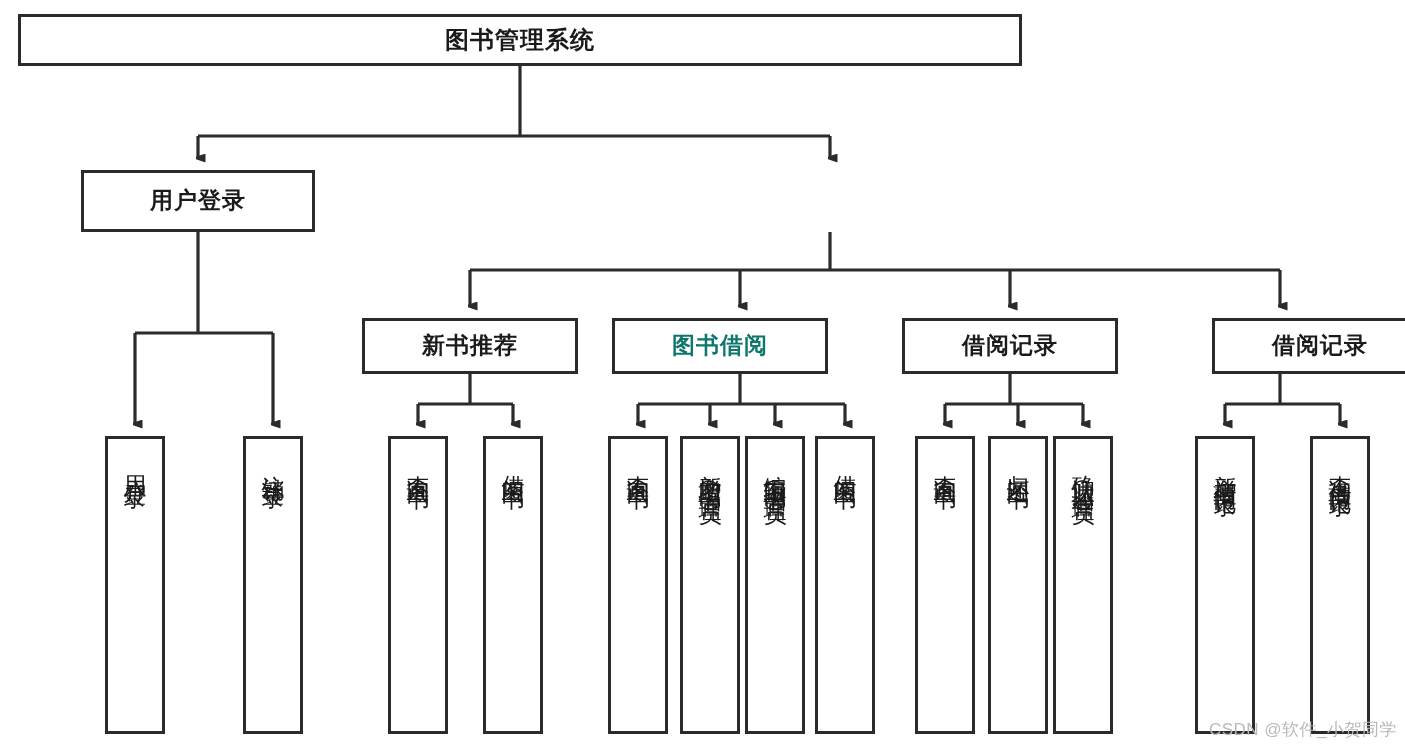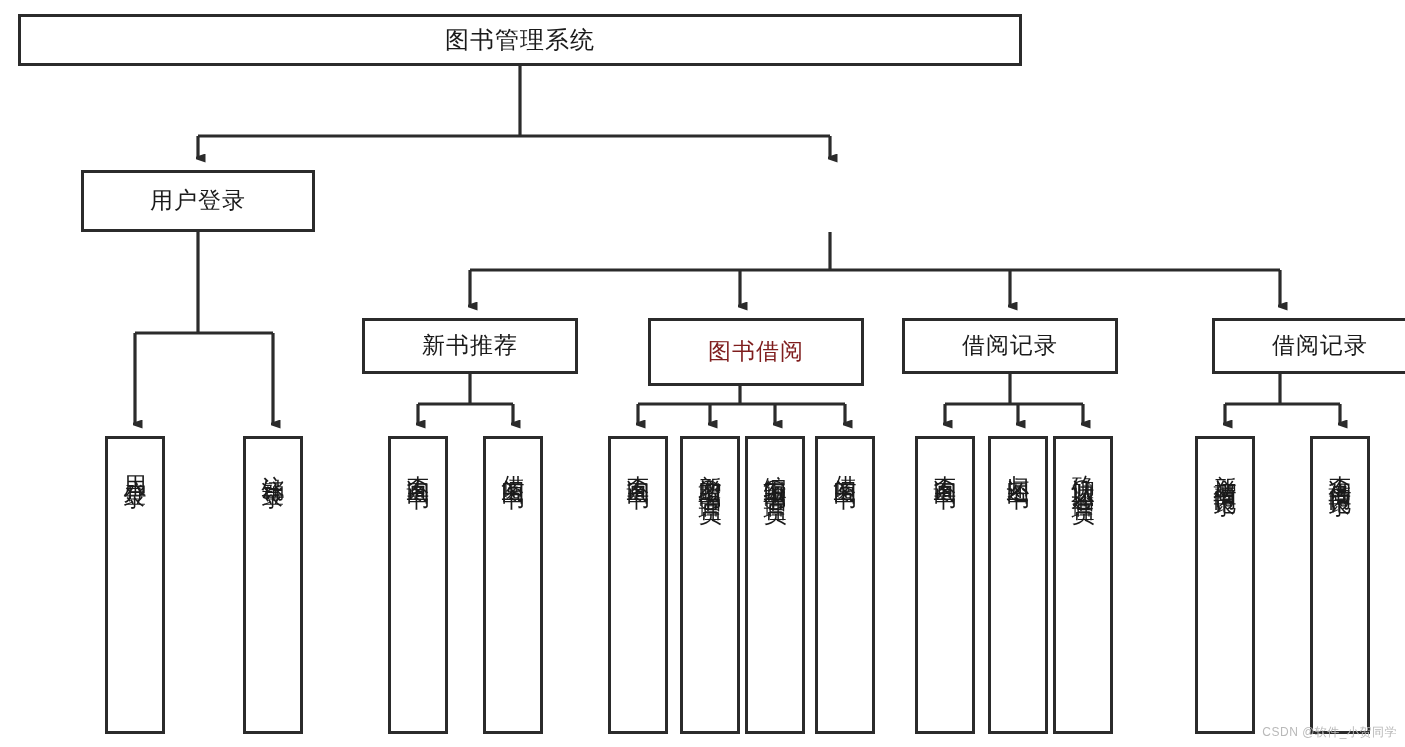--- a/index.html
+++ b/index.html
@@ -3,26 +3,26 @@
 <meta charset="utf-8">
 <style>
   html,body{margin:0;padding:0;background:#ffffff;}
   body{width:1405px;height:747px;overflow:hidden;
        font-family:"Liberation Sans","DejaVu Sans",sans-serif;}
   #diagram-root{position:relative;width:1405px;height:747px;background:#fff;}
   svg.wires{position:absolute;left:0;top:0;width:1405px;height:747px;overflow:visible;}
   .node{position:absolute;box-sizing:border-box;background:#ffffff;
         border:3px solid #2b2b2b;display:flex;align-items:center;justify-content:center;
         color:#1a1a1a;}
-  .node.h{font-size:23px;letter-spacing:1px;line-height:1.2;}
+  .node.h{font-size:23px;letter-spacing:1px;line-height:1.2;font-weight:bold;}
   .node.v{writing-mode:vertical-rl;text-orientation:upright;
           font-size:23px;letter-spacing:4px;line-height:1.25;
           padding-top:18px;justify-content:flex-start;align-items:center;}
   .node.root{font-size:24px;}
-  .watermark{position:absolute;right:8px;bottom:6px;font-size:12px;color:#b9b9b9;
+  .watermark{position:absolute;right:8px;bottom:6px;font-size:17px;color:#b9b9b9;
              letter-spacing:.5px;white-space:nowrap;}
 </style>
 </head>
 <body>
 
 <div id="diagram-root">
 
   <svg class="wires" viewBox="0 0 1405 747" xmlns="http://www.w3.org/2000/svg">
     <defs>
       <marker id="arrow" markerWidth="10" markerHeight="10" refX="4.5" refY="7.5" orient="auto" markerUnits="userSpaceOnUse">
@@ -71,21 +71,21 @@
       <path d="M1225,404 L1225,424" marker-end="url(#arrow)"></path>
       <path d="M1340,404 L1340,424" marker-end="url(#arrow)"></path>
     </g>
   </svg>
 
   <div class="node h root" style="left: 18px; top: 14px; width: 1004px; height: 52px; border-color: rgb(43, 43, 43); background: rgb(255, 255, 255); color: rgb(26, 26, 26);">图书管理系统</div>
 
   <div class="node h" style="left: 81px; top: 170px; width: 234px; height: 62px; border-color: rgb(43, 43, 43); background: rgb(255, 255, 255); color: rgb(26, 26, 26);">用户登录</div>
 
   <div class="node h" style="left: 362px; top: 318px; width: 216px; height: 56px; border-color: rgb(43, 43, 43); background: rgb(255, 255, 255); color: rgb(26, 26, 26);">新书推荐</div>
-  <div class="node h" style="left: 648px; top: 318px; width: 216px; height: 68px; border-color: rgb(43, 43, 43); background: rgb(255, 255, 255); color: #7f1d1d;">图书借阅</div>
+  <div class="node h" style="left: 612px; top: 318px; width: 216px; height: 56px; border-color: rgb(43, 43, 43); background: rgb(255, 255, 255); color: #0f766e;">图书借阅</div>
   <div class="node h" style="left: 902px; top: 318px; width: 216px; height: 56px; border-color: rgb(43, 43, 43); background: rgb(255, 255, 255); color: rgb(26, 26, 26);">借阅记录</div>
   <div class="node h" style="left: 1172px; top: 318px; width: 216px; height: 56px; border-color: rgb(43, 43, 43); background: rgb(255, 255, 255); color: rgb(26, 26, 26); margin-left: 40px;">借阅记录</div>
 
   <div class="node v" style="left: 105px; top: 436px; width: 60px; height: 298px; border-color: rgb(43, 43, 43); background: rgb(255, 255, 255); color: rgb(26, 26, 26);">用户登录</div>
   <div class="node v" style="left: 243px; top: 436px; width: 60px; height: 298px; border-color: rgb(43, 43, 43); background: rgb(255, 255, 255); color: rgb(26, 26, 26);">注销登录</div>
   <div class="node v" style="left: 388px; top: 436px; width: 60px; height: 298px; border-color: rgb(43, 43, 43); background: rgb(255, 255, 255); color: rgb(26, 26, 26);">查询图书</div>
   <div class="node v" style="left: 483px; top: 436px; width: 60px; height: 298px; border-color: rgb(43, 43, 43); background: rgb(255, 255, 255); color: rgb(26, 26, 26);">借阅图书</div>
   <div class="node v" style="left: 608px; top: 436px; width: 60px; height: 298px; border-color: rgb(43, 43, 43); background: rgb(255, 255, 255); color: rgb(26, 26, 26);">查询图书</div>
   <div class="node v" style="left: 680px; top: 436px; width: 60px; height: 298px; border-color: rgb(43, 43, 43); background: rgb(255, 255, 255); color: rgb(26, 26, 26);">新增图书（管理员）</div>
   <div class="node v" style="left: 745px; top: 436px; width: 60px; height: 298px; border-color: rgb(43, 43, 43); background: rgb(255, 255, 255); color: rgb(26, 26, 26);">编辑图书（管理员）</div>

